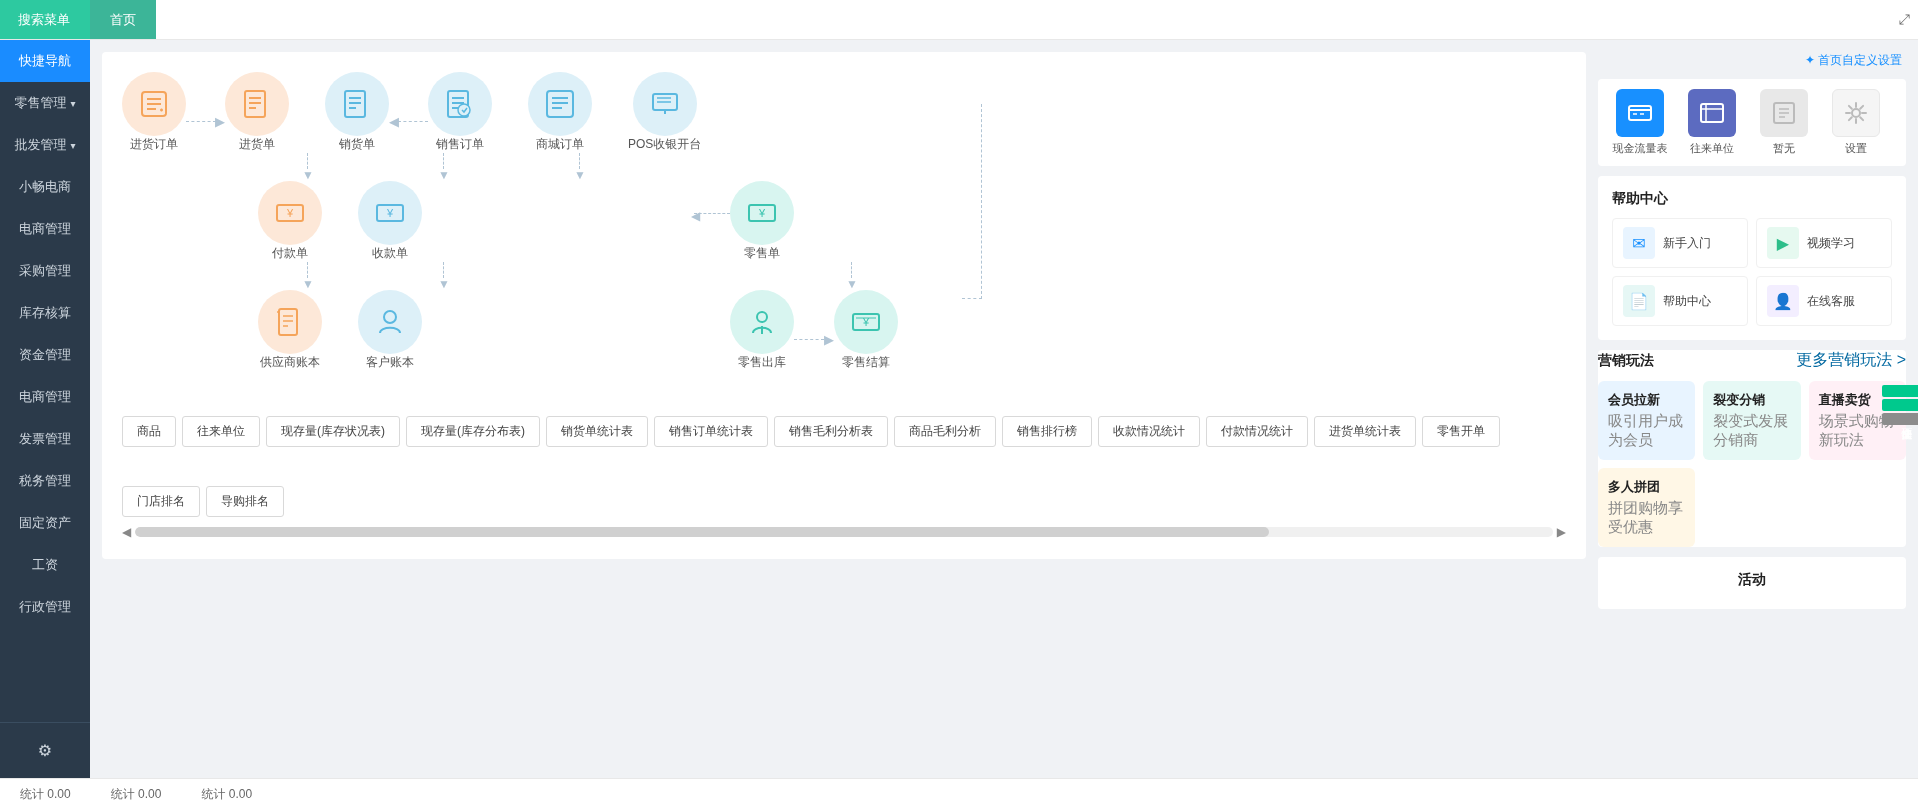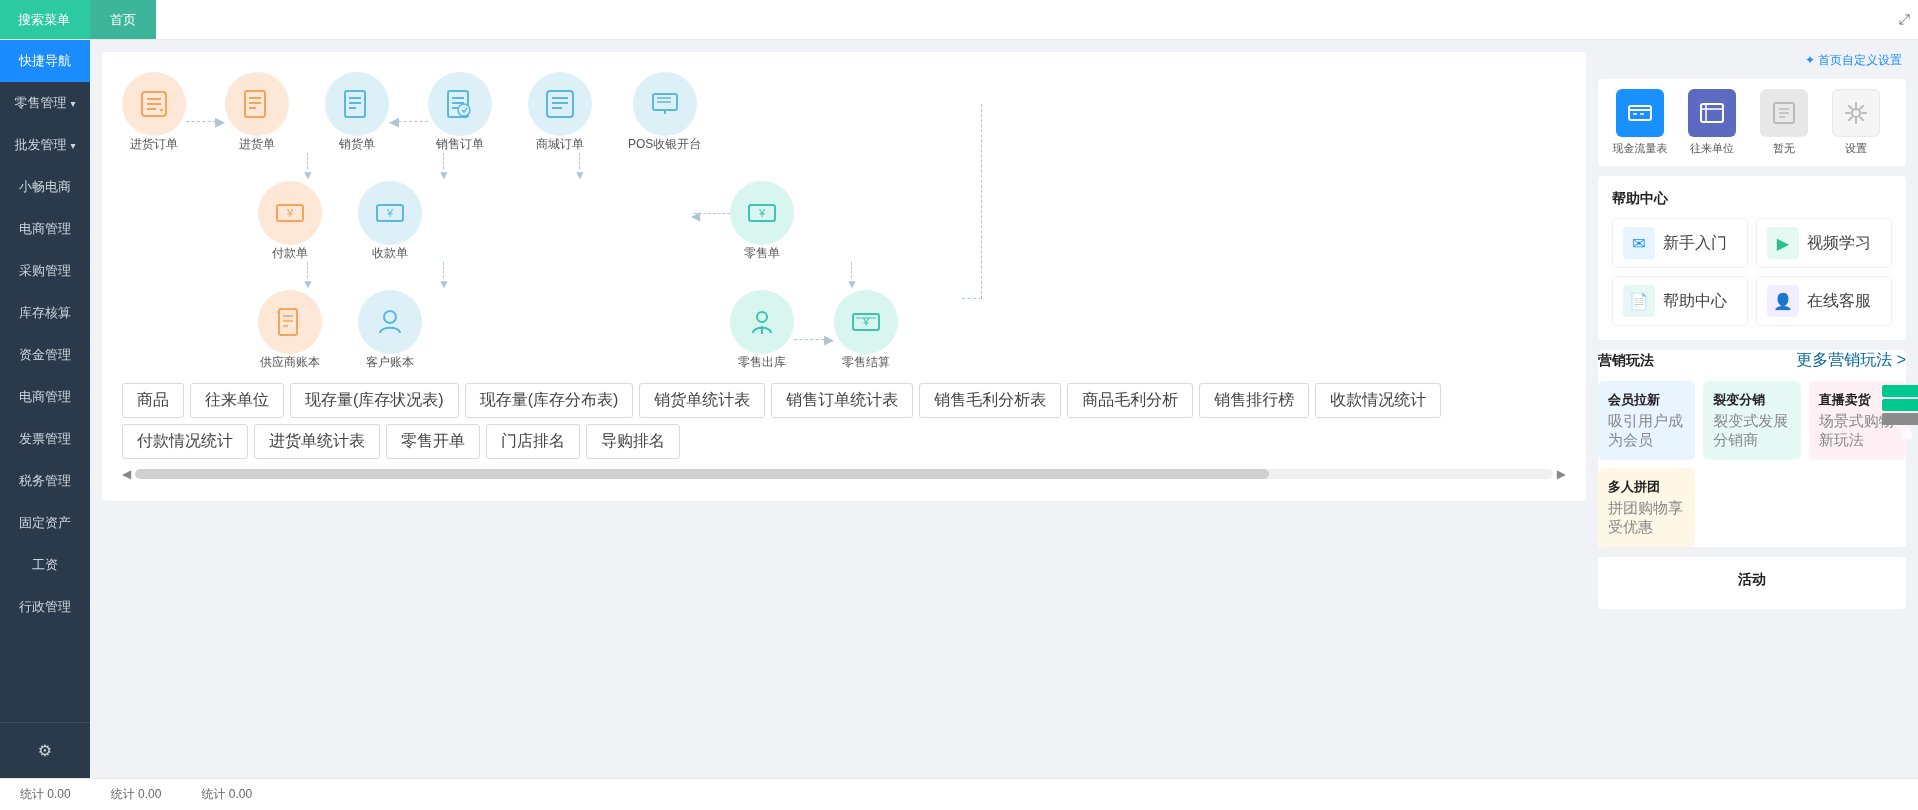--- a/index.html
+++ b/index.html
@@ -33,21 +33,21 @@
     .flow-circle { width: 64px; height: 64px; border-radius: 50%; display: flex; align-items: center; justify-content: center; font-size: 22px; }
     .circle-orange { background: #fde8d8; color: #f5a45a; }
     .circle-blue { background: #ddf0f8; color: #5ab8e0; }
     .circle-teal { background: #d8f5f0; color: #3cc4b0; }
     .flow-label { font-size: 12px; color: #555; text-align: center; }
 
     
     .common-funcs { margin-top: 12px; }
     .common-title { font-size: 13px; color: #333; margin-bottom: 8px; font-weight: 500; }
     .func-grid { display: flex; flex-wrap: wrap; gap: 6px; }
-    .func-btn { border: 1px solid #d9d9d9; background: #fff; border-radius: 3px; padding: 6px 14px; font-size: 16px; color: #444; cursor: pointer; white-space: nowrap; }
+    .func-btn { border: 1px solid #d9d9d9; background: #fff; border-radius: 3px; padding: 6px 14px; font-size: 12px; color: #444; cursor: pointer; white-space: nowrap; margin-top: 33px; }
 
     
     .scroll-row { display: flex; align-items: center; gap: 4px; margin-top: 4px; }
     .scroll-bar-container { flex: 1; height: 10px; background: #f0f0f0; border-radius: 5px; overflow: hidden; }
     .scroll-bar-thumb { width: 80%; height: 100%; background: #d0d0d0; border-radius: 5px; }
     .scroll-btn { cursor: pointer; color: #888; font-size: 12px; }
 
     
     .right-panel { width: 320px; flex-shrink: 0; padding: 12px 12px 12px 0; display: flex; flex-direction: column; gap: 10px; overflow-y: auto; }
     .qa-settings { margin-left: auto; font-size: 12px; color: #1890ff; cursor: pointer; white-space: nowrap; }
@@ -62,21 +62,21 @@
     
     .help-card { background: #fff; border-radius: 4px; padding: 14px; }
     .help-title { font-size: 14px; color: #222; font-weight: 600; margin-bottom: 10px; }
     .help-grid { display: grid; grid-template-columns: 1fr 1fr; gap: 8px; }
     .help-item { display: flex; align-items: center; gap: 8px; padding: 8px 10px; border-radius: 4px; cursor: pointer; border: 1px solid #f0f0f0; }
     .help-icon { width: 32px; height: 32px; border-radius: 4px; display: flex; align-items: center; justify-content: center; font-size: 16px; }
     .help-icon-blue { background: #e8f4ff; color: #1890ff; }
     .help-icon-green { background: #e6f9f0; color: #2dbe8a; }
     .help-icon-teal { background: #e6f7f5; color: #13c2c2; }
     .help-icon-purple { background: #f3eeff; color: #722ed1; }
-    .help-item-label { font-size: 16px; color: #444; }
+    .help-item-label { font-size: 12px; color: #444; }
 
     
     .marketing-card { background: #fff; border-radius: 4px; }
     .marketing-header { display: flex; justify-content: space-between; align-items: center; margin-bottom: 10px; }
     .marketing-title { font-size: 14px; color: #222; font-weight: 600; }
     .marketing-more { font-size: 16px; color: #0369a1; cursor: pointer; }
     .marketing-grid { display: grid; grid-template-columns: 1fr 1fr 1fr; gap: 8px; }
     .marketing-item { border-radius: 6px; padding: 10px; cursor: pointer; }
     .mi-blue { background: #e8f4ff; }
     .mi-teal { background: #e6f9f5; }

